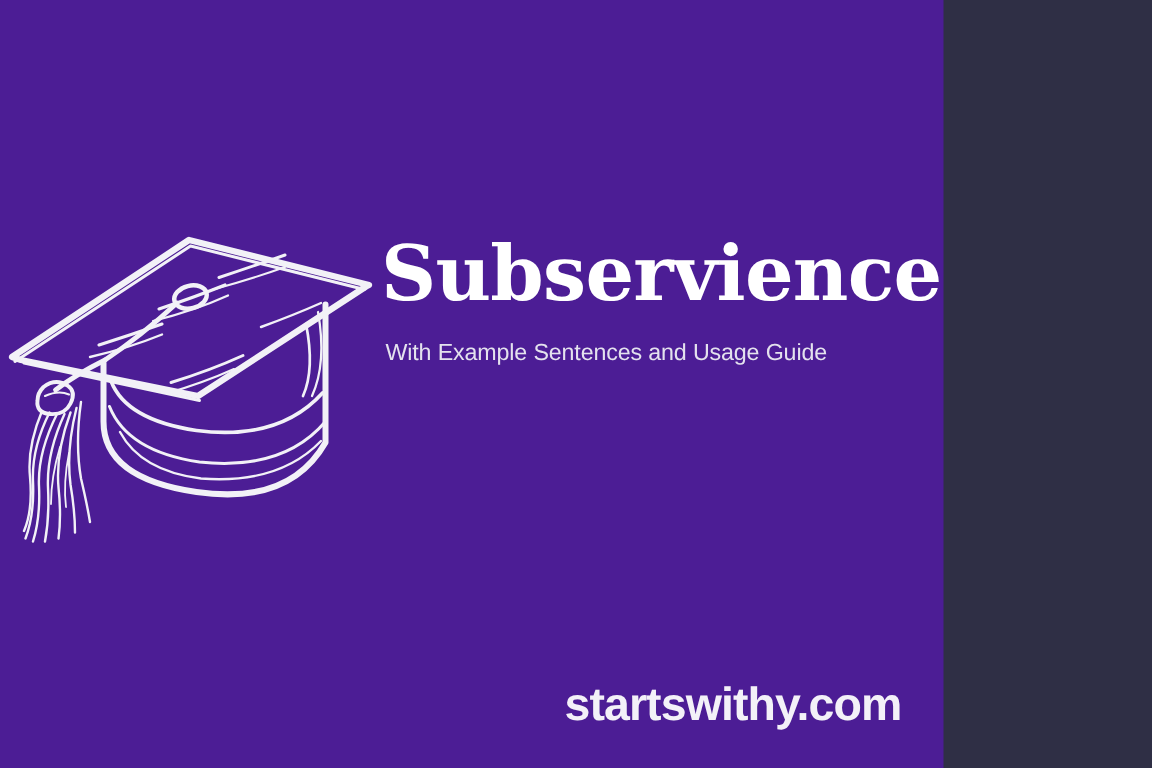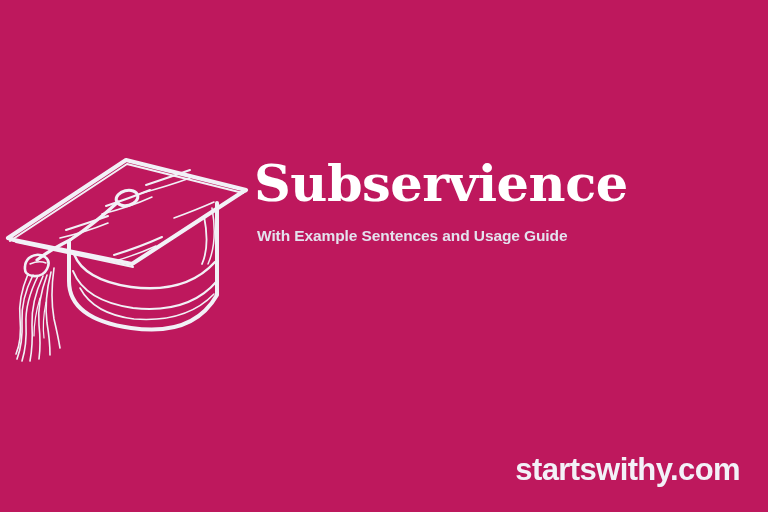--- a/index.html
+++ b/index.html
@@ -2,23 +2,23 @@
 <html><head>
 <meta charset="utf-8">
 <style>
   html, body {
     margin: 0;
     padding: 0;
     background: #2f2f45;
   }
   #canvas {
     position: relative;
-    width: 768px;
+    width: 629px;
     height: 512px;
-    background: #be185d;
+    background: #4c1d95;
     overflow: hidden;
     font-family: "Liberation Sans", sans-serif;
   }
 
   
   #cap-illustration {
     position: absolute;
     left: -6px;
     top: 138px;
     width: 260px;
@@ -56,21 +56,21 @@
     font-size: 49px;
     line-height: 1.08;
     color: #eceaf4;
     letter-spacing: -0.9px;
     white-space: nowrap;
     margin: 8px 0 0 2px;
   }
 
   #subtitle {
     font-family: "Liberation Sans", sans-serif;
-    font-weight: 700;
+    font-weight: 400;
     font-size: 15.5px;
     line-height: 1.2;
     color: #e4e2ee;
     letter-spacing: -0.1px;
     white-space: nowrap;
     margin: 17px 0 0 3px;
   }
 
   
   #branding {

